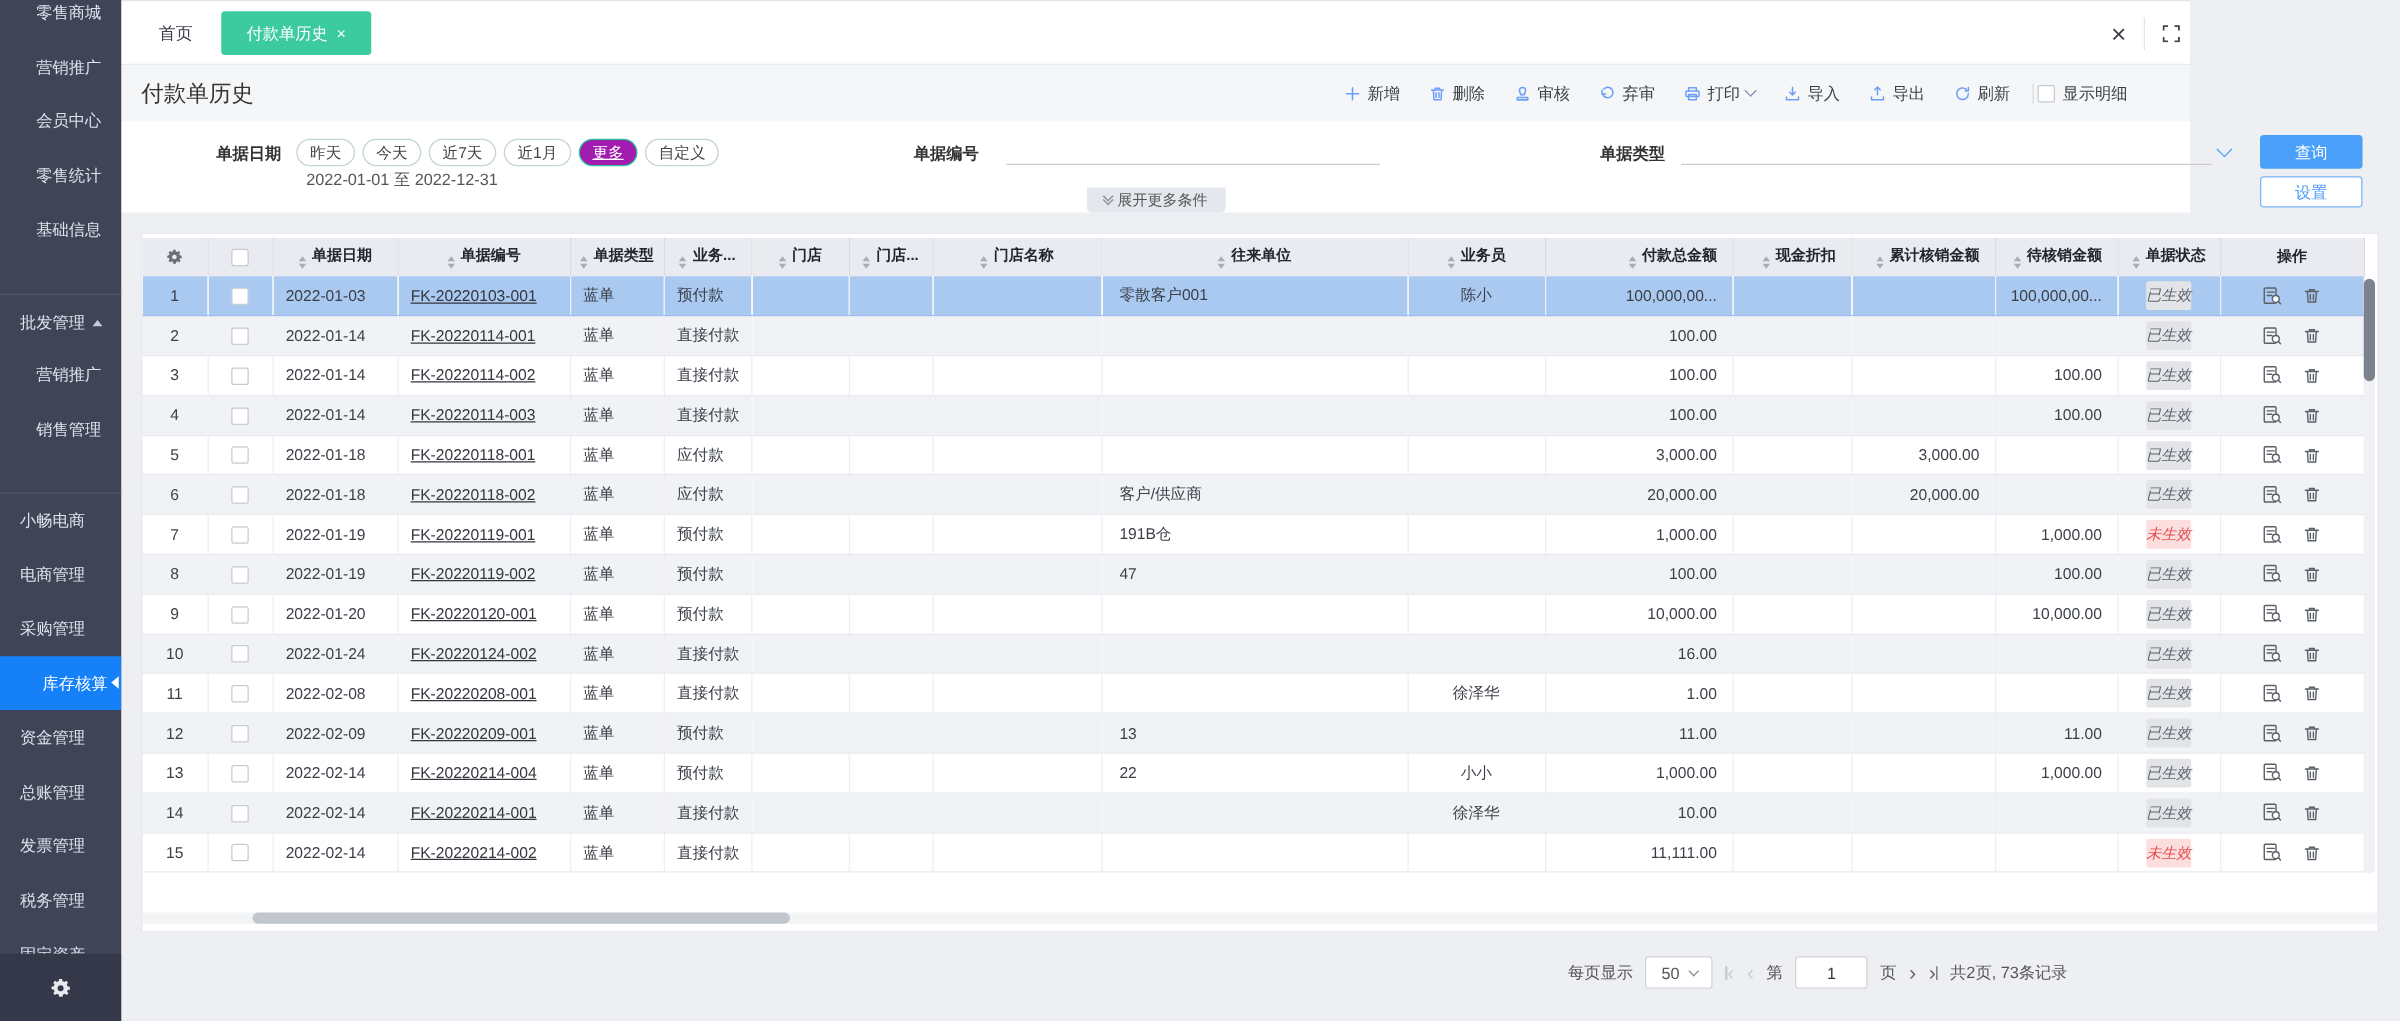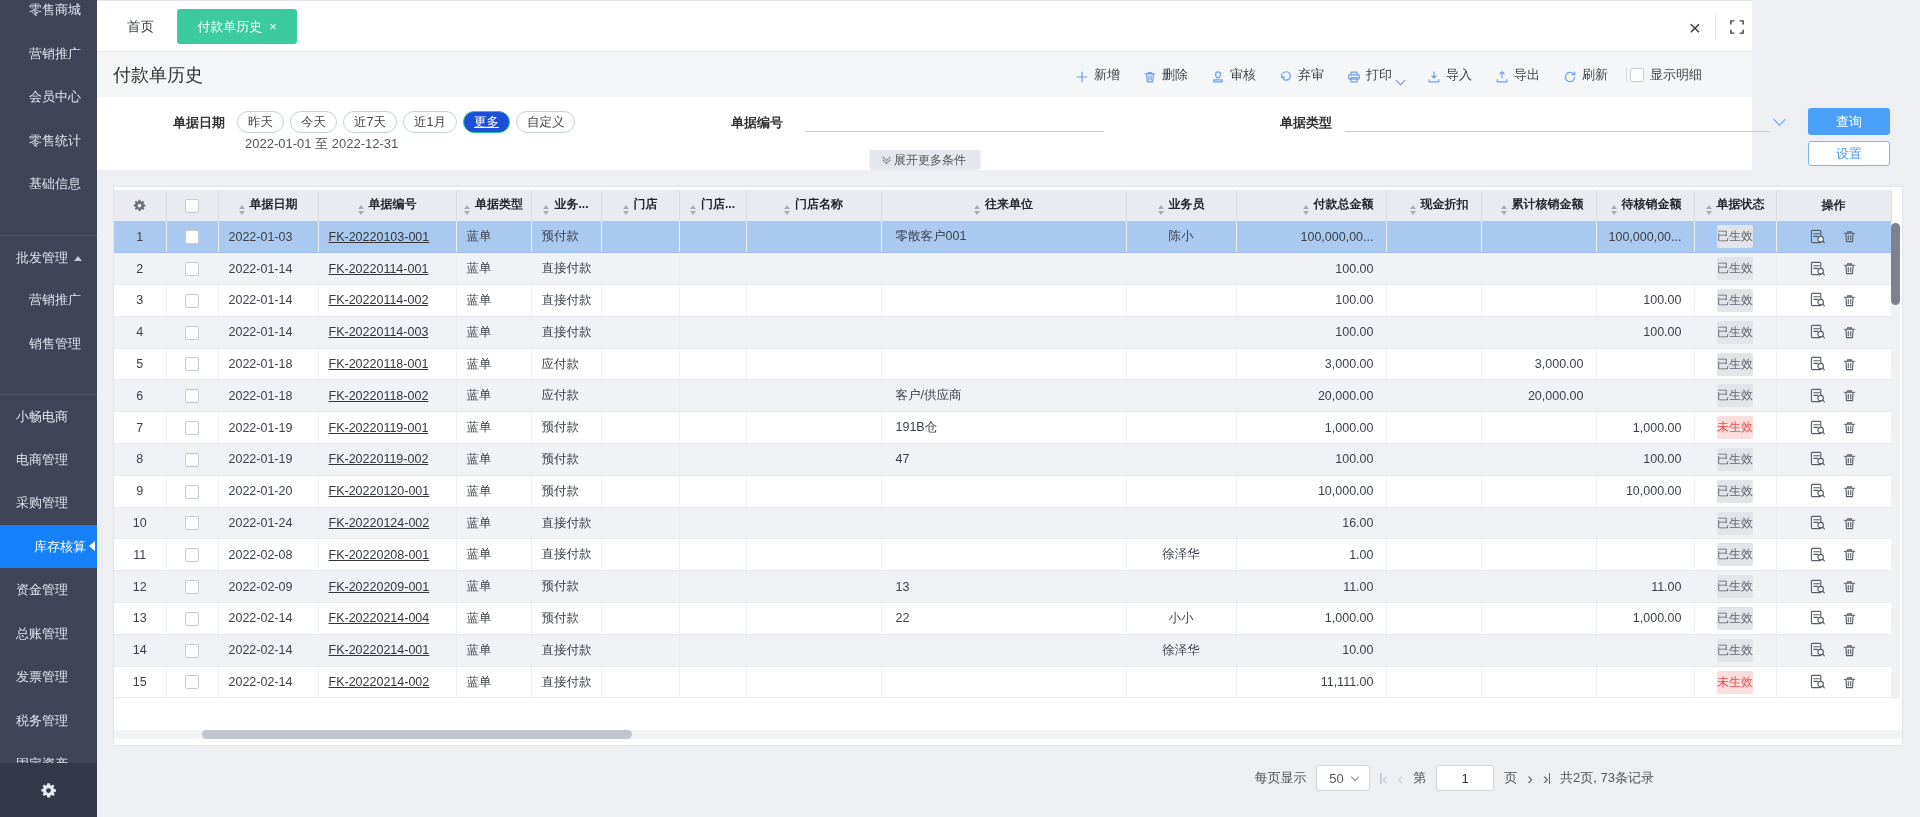--- a/index.html
+++ b/index.html
@@ -26,33 +26,33 @@
   .tab-active{position:absolute;left:80px;top:8px;width:120px;height:35px;border-radius:3px;background:#3ccb9f;color:#fff;
     font-size:13px;display:flex;align-items:center;justify-content:center;gap:7px;cursor:pointer;}
   .tab-active .tab-x{font-size:13px;opacity:.95;cursor:pointer;}
   .win-ctrls{position:absolute;right:8px;top:0;height:52px;display:flex;align-items:center;gap:14px;}
   .win-x{font-size:21px;color:#3c3f46;line-height:1;cursor:pointer;}
   .win-div{width:1px;height:26px;background:#e4e6ea;}
   
   .pagehead{position:absolute;left:0;top:52px;width:100%;height:45px;background:#f5f6f8;}
   .page-title{position:absolute;left:16px;top:11px;font-size:18px;color:#333;}
   .toolbar{position:absolute;right:50px;top:0;height:45px;display:flex;align-items:center;}
-  .tb-btn{display:flex;align-items:flex-end;gap:5px;font-size:13px;color:#3a3f47;cursor:pointer;margin-left:23px;}
+  .tb-btn{display:flex;align-items:center;gap:5px;font-size:13px;color:#3a3f47;cursor:pointer;margin-left:23px;}
   .tb-btn svg{display:block;}
   .tb-div{width:1px;height:16px;background:#d8dbe0;margin-left:18px;}
   .tb-check{display:flex;align-items:center;gap:6px;font-size:13px;color:#3a3f47;margin-left:3px;cursor:pointer;}
   .cbx{width:14px;height:14px;border:1px solid #c6cad1;border-radius:2px;background:#fff;display:inline-block;}
   .chev{display:inline-block;width:7px;height:7px;border-right:1.5px solid #7d8fb5;border-bottom:1.5px solid #7d8fb5;
     transform:rotate(45deg);margin-top:-4px;}
   
   .filtercard{position:absolute;left:0;top:97px;width:100%;height:73px;background:#fff;}
   .f-label{position:absolute;font-size:13px;font-weight:bold;color:#333;}
   .pills{position:absolute;left:140px;top:14px;display:flex;gap:6px;}
   .pill{height:22px;line-height:20px;padding:0 10px;border:1px solid #c2d6cf;border-radius:11px;font-size:12.5px;color:#444;cursor:pointer;background:#fff;text-align:right;}
-  .pill.active{background:#1d4ed8;border-color:#2ec49a;color:#fff;text-decoration:underline;}
+  .pill.active{background:#a21caf;border-color:#2ec49a;color:#fff;text-decoration:underline;}
   .f-range{position:absolute;left:148px;top:38px;font-size:13px;color:#555;}
   .f-input{position:absolute;height:22px;border-bottom:1px solid #ccc;font-size:13px;color:#333;background:transparent;}
   .f-chev{position:absolute;width:9px;height:9px;border-right:1.6px solid #4aa0f8;border-bottom:1.6px solid #4aa0f8;transform:rotate(45deg);cursor:pointer;}
   .btn-query{position:absolute;left:1711px;top:11px;width:82px;height:27px;background:#4aa0f8;color:#fff;border:none;border-radius:3px;font-size:13px;cursor:pointer;}
   .btn-setting{position:absolute;left:1711px;top:44px;width:82px;height:25px;background:#fff;color:#4a9bf7;border:1px solid #7ab5f9;border-radius:3px;font-size:13px;cursor:pointer;}
   .expand-btn{position:absolute;left:50%;transform:translateX(-50%);bottom:0;height:20px;padding:0 14px;background:#e4e7ed;
     border-radius:0 0 4px 4px;font-size:12px;color:#555;display:flex;align-items:center;gap:5px;cursor:pointer;}
   .dchev{display:inline-block;width:6px;height:6px;border-right:1.4px solid #888;border-bottom:1.4px solid #888;transform:rotate(45deg);margin-top:-3px;}
   
   .tablecard{position:absolute;left:16px;top:186px;width:1790px;height:560px;background:#fff;border:1px solid #e2e5eb;}
@@ -63,21 +63,21 @@
   tbody tr:nth-child(even) td{background:#f1f2f6;}
   tbody tr.selected td{background:#a9c9f1;border-bottom-color:#9cbfec;}
   td.al-r,th.al-r{text-align:right;padding-right:12px;}
   td.al-c,th.al-c{text-align:center;padding:0 4px;}
   td.al-l{text-align:left;}
   .sort{display:inline-flex;flex-direction:column;gap:2px;margin-right:5px;vertical-align:-1px;}
   .sort i{width:0;height:0;border-left:3.5px solid transparent;border-right:3.5px solid transparent;}
   .sort .up{border-bottom:4px solid #a7adb8;}
   .sort .dn{border-top:4px solid #a7adb8;}
   .code-link{color:#33363d;text-decoration:underline;cursor:pointer;}
-  .badge{display:inline-block;padding:3px 0;border-radius:2px;font-size:12px;}
+  .badge{display:inline-block;padding:3px 0;border-radius:2px;font-size:12px;font-style:italic;}
   .badge.ok{background:#e3e4e8;color:#60646f;}
   .badge.no{background:#fcdede;color:#e25050;}
   .ops{display:flex;justify-content:center;gap:16px;align-items:center;}
   .ops span{cursor:pointer;display:inline-flex;}
   .redact{position:relative;height:22px;width:160px;margin-left:112px;border-radius:11px;background:#fff;
     box-shadow:0 0 5px rgba(0,0,0,.10);overflow:hidden;}
   .redact i{position:absolute;inset:3px;border-radius:8px;filter:blur(3px);
     background:linear-gradient(90deg,#e9e9eb,#d0d0d5,#ececee,#d6d6da,#f0f0f1);}
   tr.total td{background:#fdf4de !important;font-weight:bold;color:#333;border-bottom:none;border-top:1px solid #f0e3c2;border-right-color:#f4ead0;height:31px;}
   tr.total td.lbl{font-weight:bold;padding-left:14px;}

